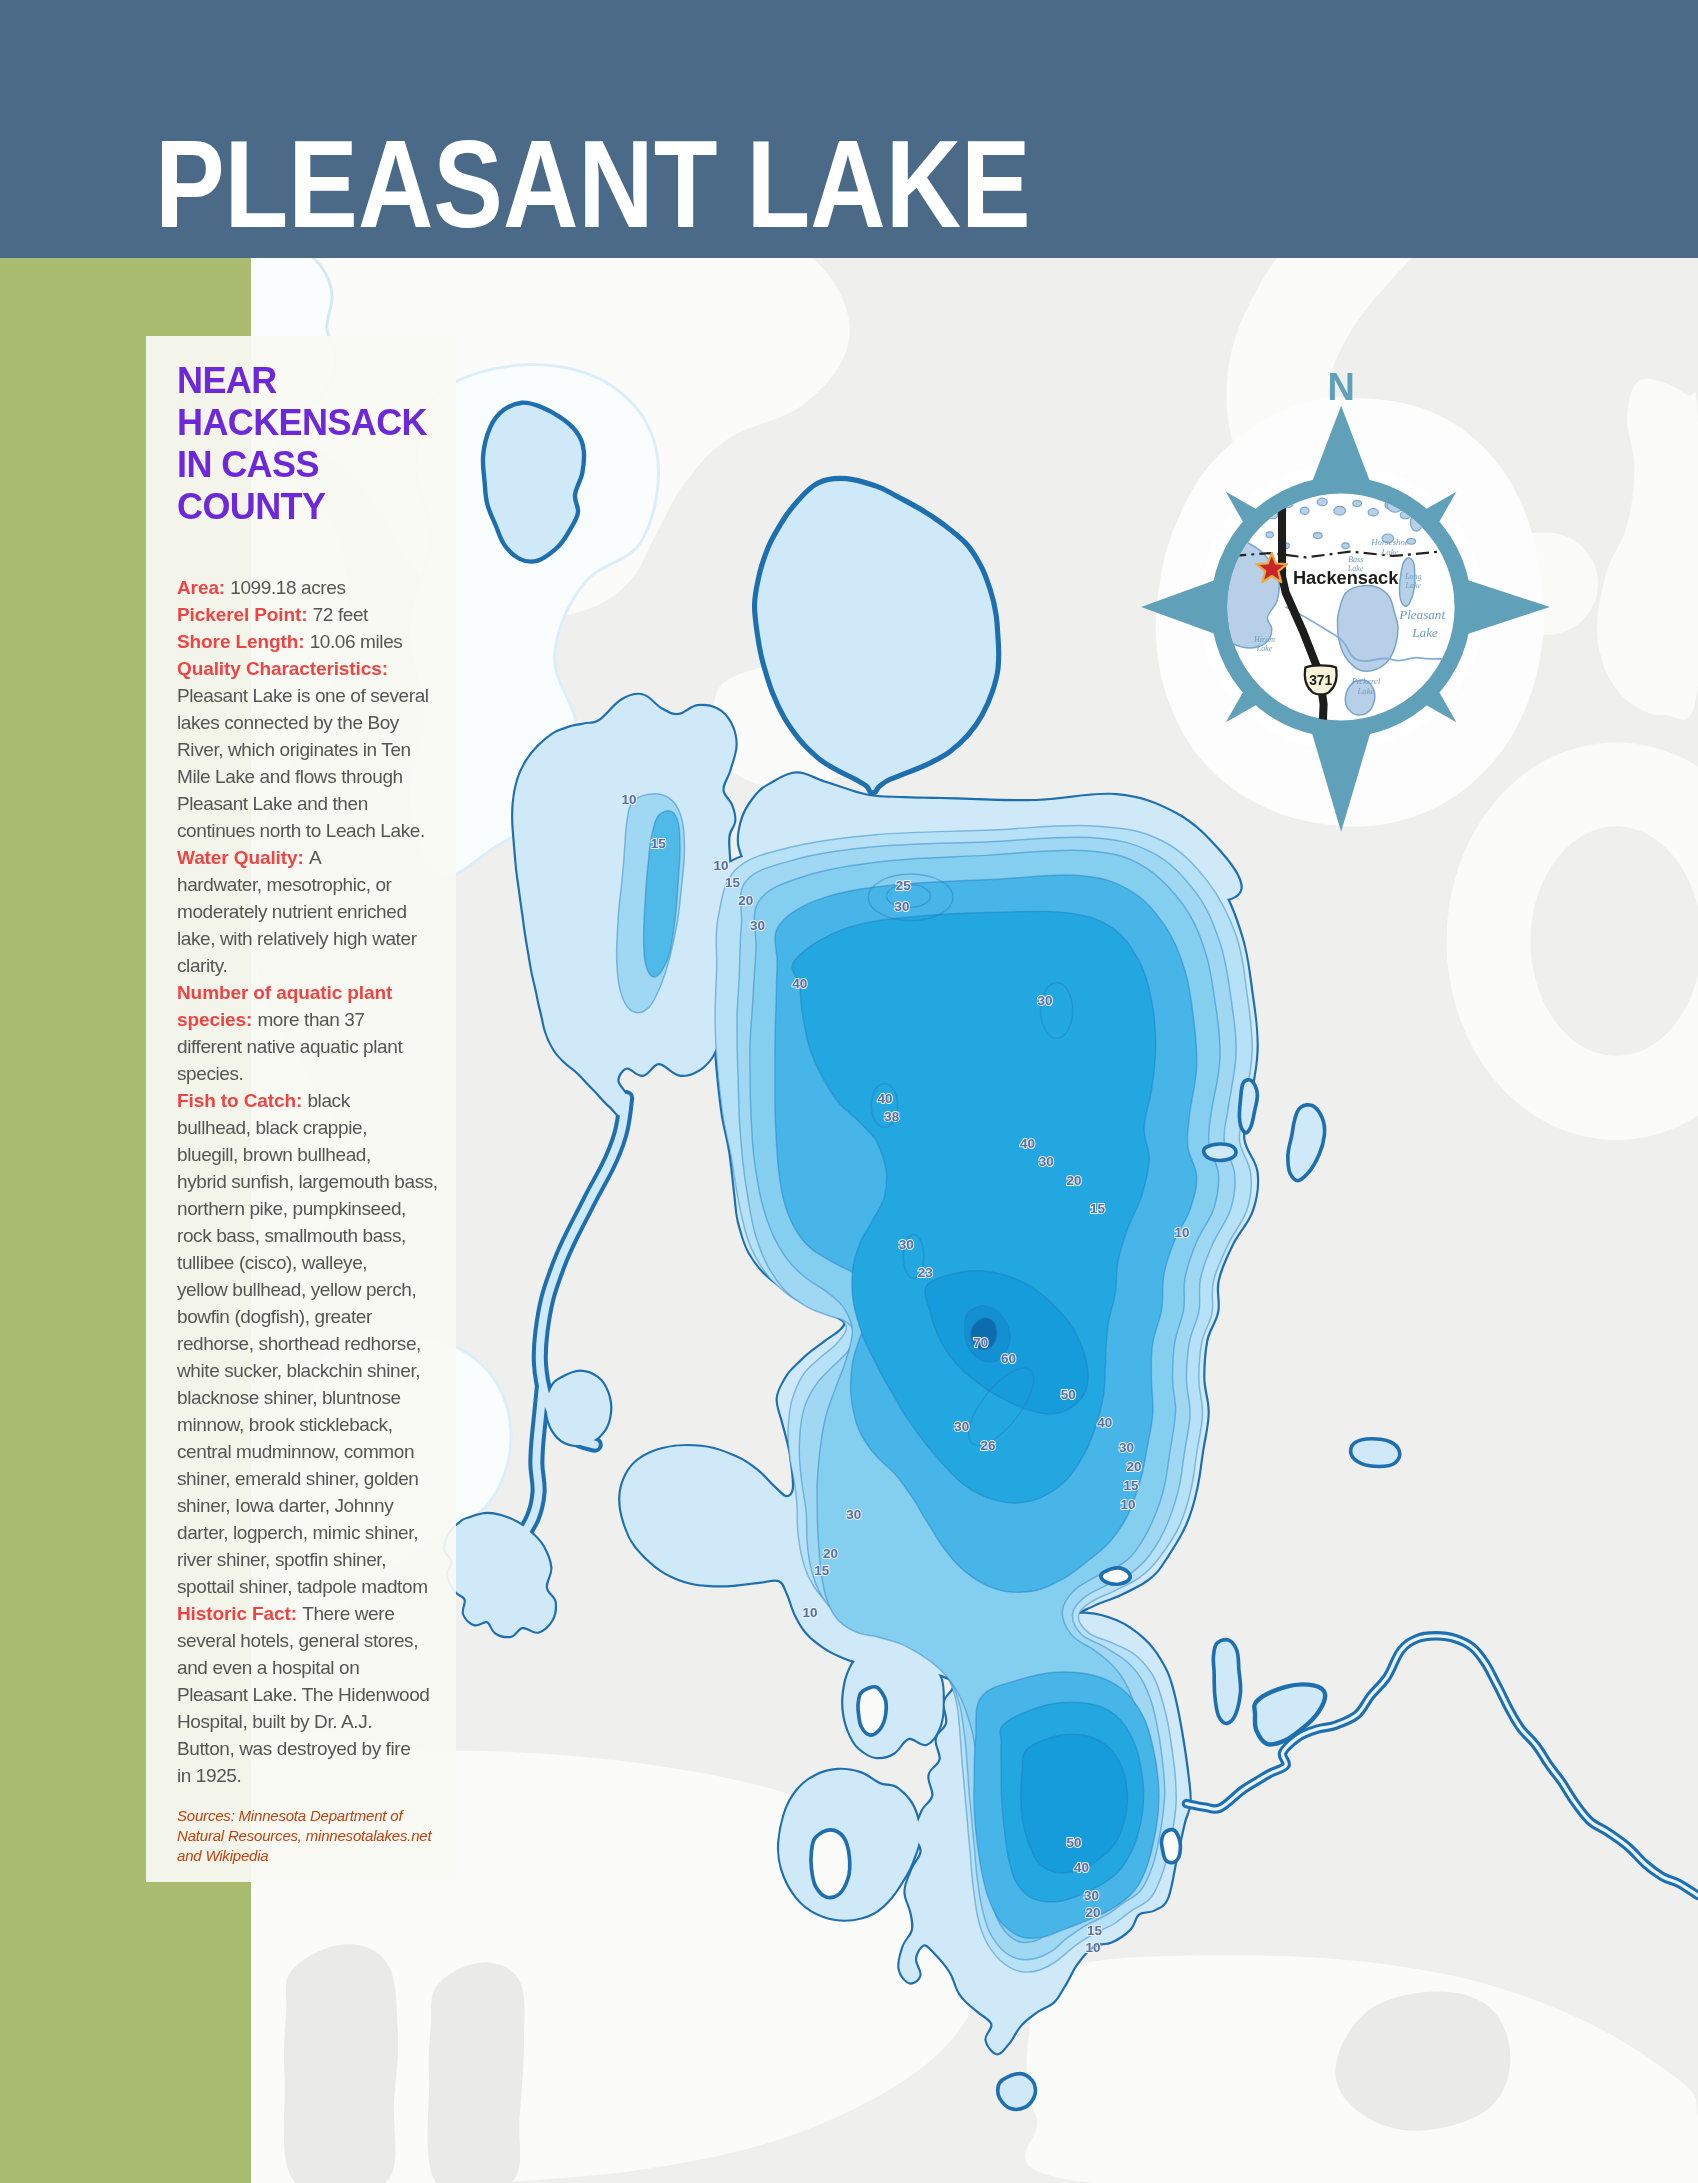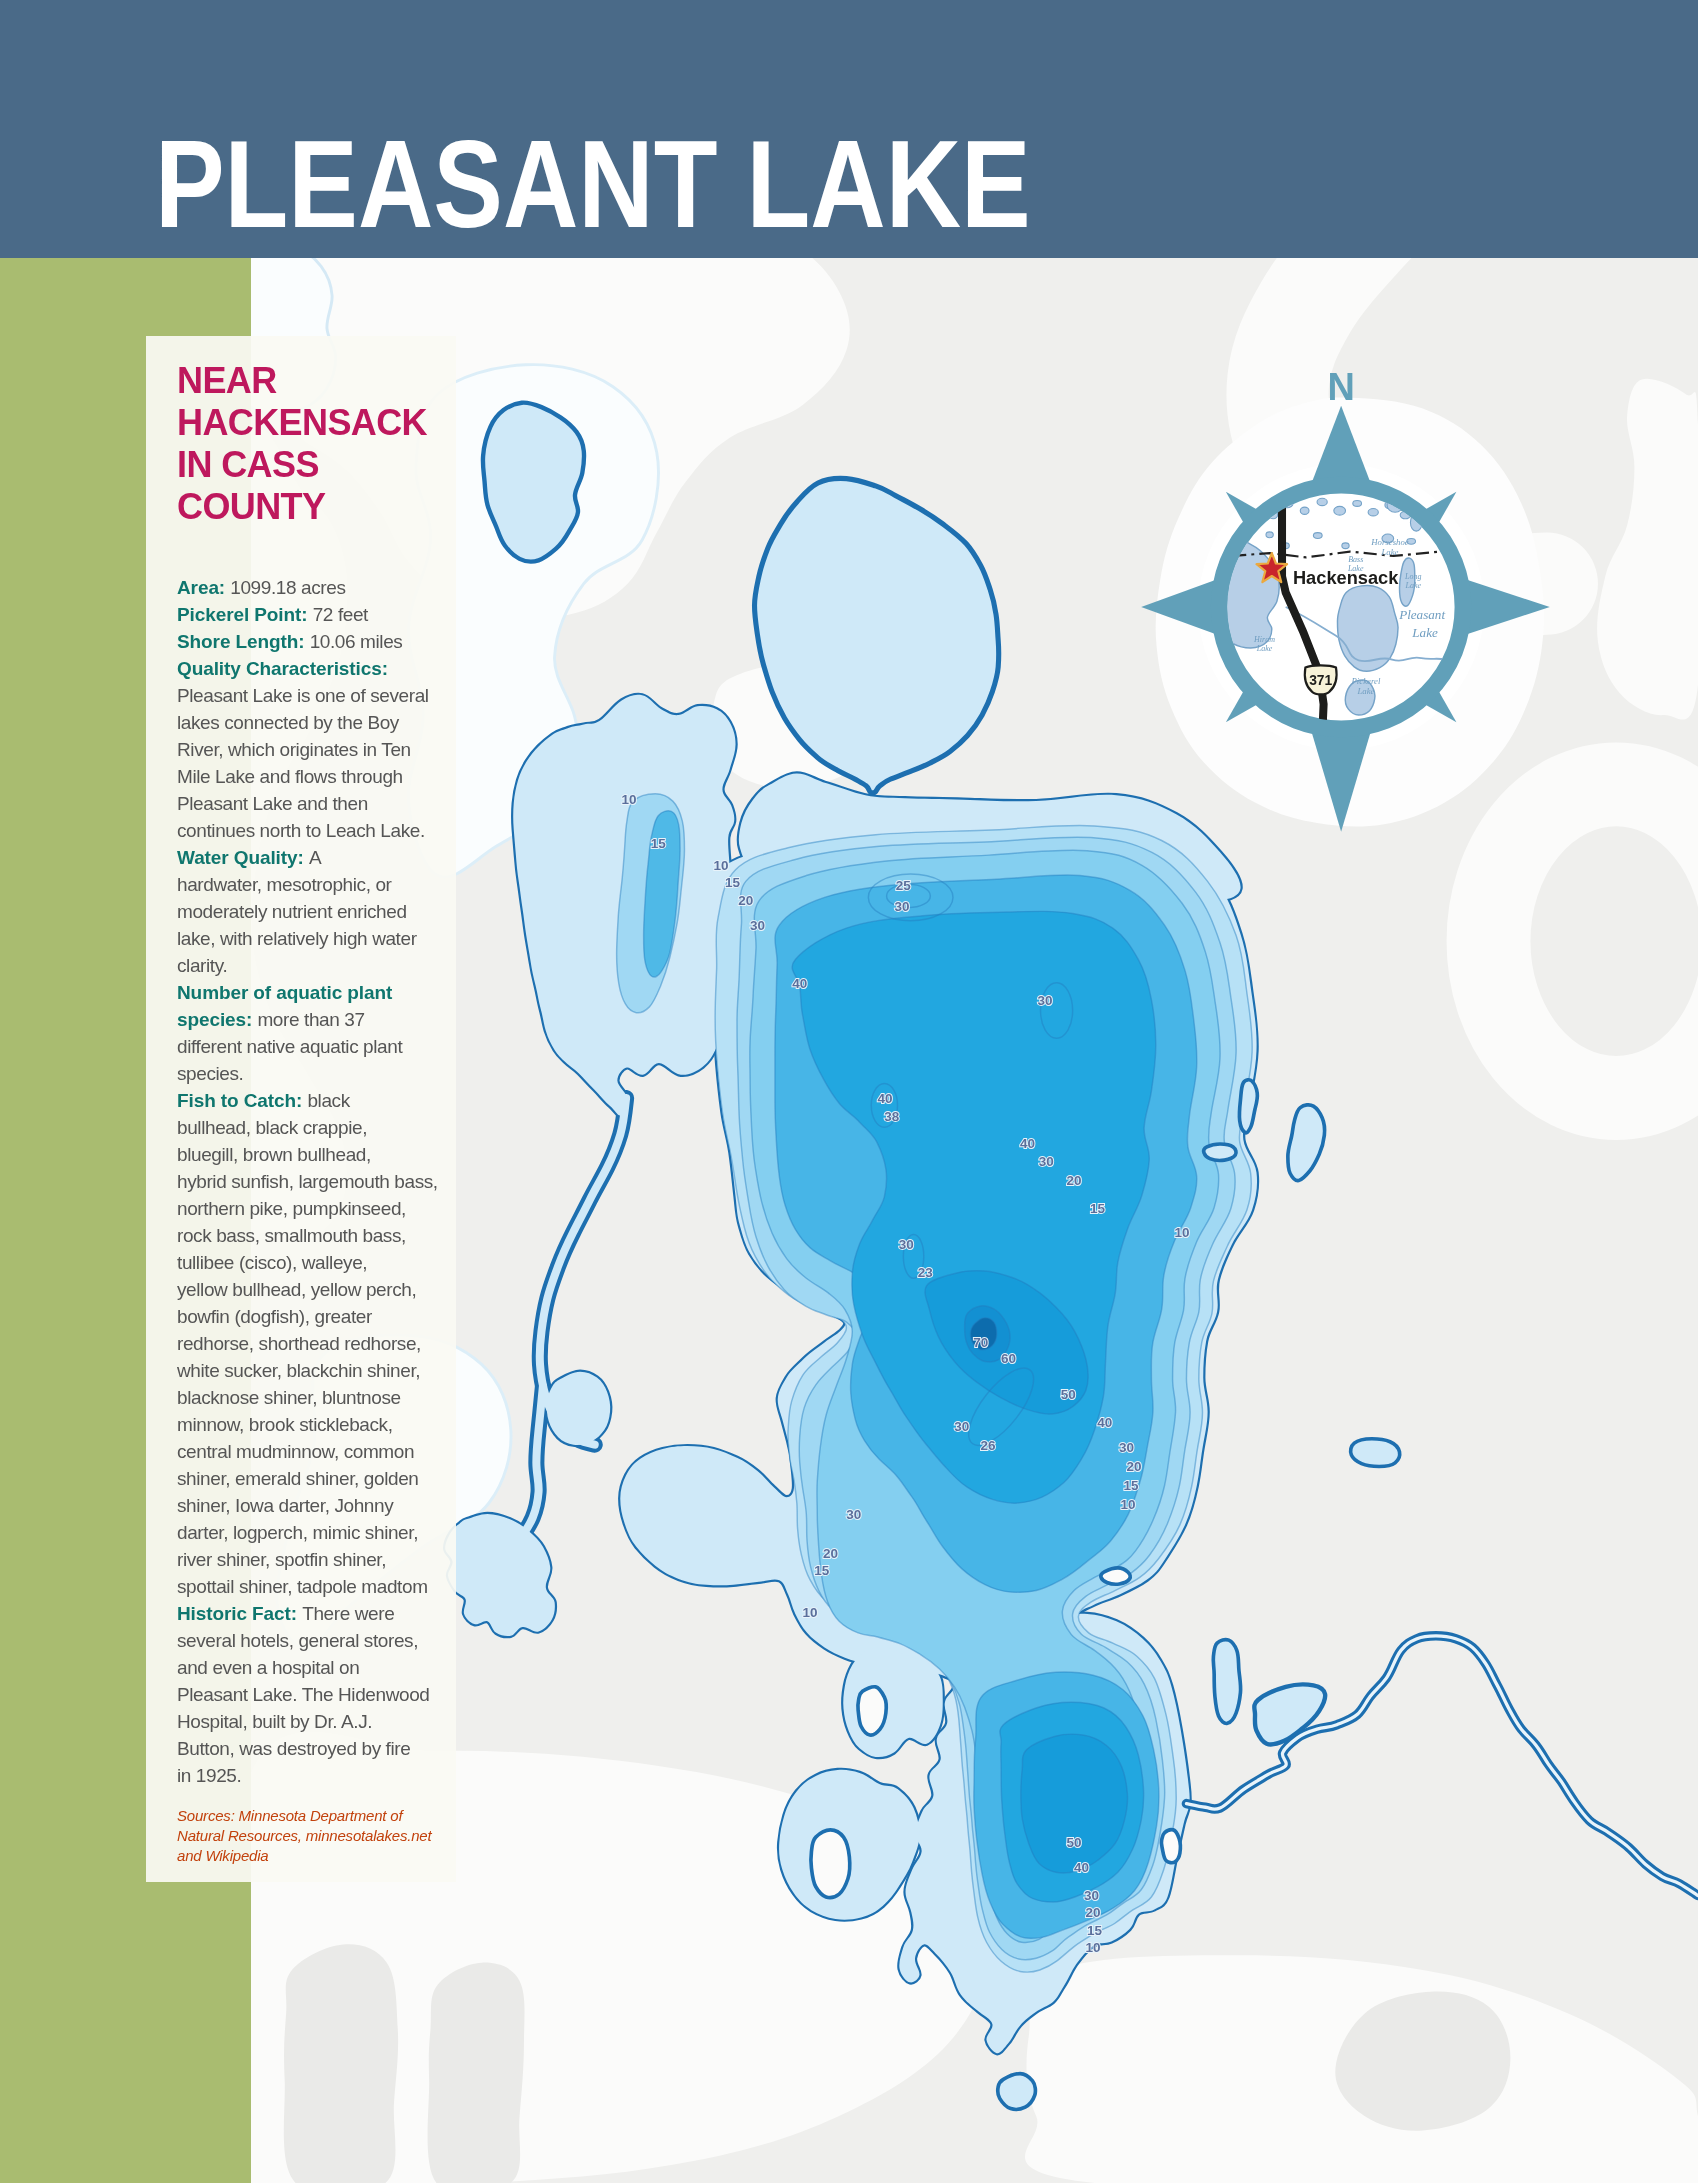--- a/index.html
+++ b/index.html
@@ -1,21 +1,21 @@
 <!DOCTYPE html>
 <html style="font-size:11.7px"><head><meta charset="utf-8"><style>
 html,body{margin:0;padding:0;background:#fff}
 #page{position:relative;width:1698px;height:2183px;overflow:hidden;background:#efefed;font-family:"Liberation Sans",sans-serif}
 #hdr{position:absolute;left:0;top:0;width:1698px;height:258px;background:#4a6a88}
 #title{position:absolute;left:155px;top:112px;color:#fff;font-weight:bold;font-size:125px;white-space:nowrap;transform:scaleX(0.835);transform-origin:0 0}
 #green{position:absolute;left:0;top:258px;width:251px;height:1926px;background:#a9bc70}
 #panel{position:absolute;left:146px;top:336px;width:310px;height:1546px;background:rgba(250,250,243,0.93)}
-#ph{position:absolute;left:31px;top:24px;font-size:36px;line-height:42px;font-weight:bold;color:#be185d;letter-spacing:-0.6px}
+#ph{position:absolute;left:31px;top:24px;font-size:36px;line-height:42px;font-weight:bold;color:#6d28d9;letter-spacing:-0.6px}
 #pb{position:absolute;left:31px;top:238px;width:263px;font-size:19px;line-height:27px;color:#555;letter-spacing:-0.4px}
-#pb b{color:#0f766e;letter-spacing:-0.1px}
+#pb b{color:#ef4444;letter-spacing:-0.1px}
 #ps{position:absolute;left:31px;top:1470px;width:306px;font-size:15px;line-height:20px;color:#c2410c;font-style:italic;letter-spacing:-0.2px}
 </style></head><body>
 <div id="page">
 <svg width="1698" height="2183" viewBox="0 0 2327 2992" style="position:absolute;left:0;top:0">
 <rect x="0" y="0" width="2327" height="2992" fill="#efefed"></rect>
 <path d="M 340,280 C 369,262 426,248 480,240 C 534,232 582,233 640,235 C 698,237 744,242 800,250 C 856,258 900,266 950,280 C 1000,294 1044,308 1080,330 C 1116,352 1136,373 1150,400 C 1164,427 1169,452 1160,480 C 1151,508 1129,533 1100,555 C 1071,577 1029,581 1000,600 C 971,619 958,637 940,660 C 922,683 914,705 900,730 C 886,755 880,780 860,800 C 840,820 819,832 790,840 C 761,848 731,849 700,845 C 669,841 645,834 620,820 C 595,806 578,792 560,770 C 542,748 536,723 520,700 C 504,677 492,660 470,640 C 448,620 422,612 400,590 C 378,568 364,551 350,520 C 336,489 326,452 320,420 C 314,388 314,365 318,340 C 322,315 311,298 340,280 Z" fill="#fbfbfa"></path>
 <path d="M 1000,930 C 1018,920 1051,911 1080,910 C 1109,909 1138,914 1160,925 C 1182,936 1198,952 1205,970 C 1212,988 1210,1008 1200,1025 C 1190,1042 1172,1055 1150,1065 C 1128,1075 1100,1081 1075,1080 C 1050,1079 1028,1074 1010,1062 C 992,1050 981,1032 975,1015 C 969,998 974,980 978,965 C 982,950 982,940 1000,930 Z" fill="#fbfbfa"></path>
 <path d="M 1950,240 C 1936,254 1899,288 1870,320 C 1841,352 1811,384 1790,420 C 1769,456 1756,484 1752,520 C 1748,556 1754,588 1768,620 C 1782,652 1803,675 1830,700 C 1857,725 1886,742 1920,760 C 1954,778 1984,793 2020,800 C 2056,807 2102,800 2120,800 " fill="none" stroke="#fbfbfa" stroke-width="140" stroke-linecap="round" stroke-linejoin="round"></path>
 <path d="M 2250,520 C 2264,515 2296,529 2310,540 C 2324,551 2324,508 2327,580 C 2330,652 2335,868 2327,940 C 2319,1012 2299,978 2280,980 C 2261,982 2236,968 2220,950 C 2204,932 2194,909 2190,880 C 2186,851 2193,819 2200,790 C 2207,761 2223,747 2230,720 C 2237,693 2240,667 2240,640 C 2240,613 2228,592 2230,570 C 2232,548 2236,525 2250,520 Z" fill="#fbfbfa"></path>
 <ellipse cx="2215" cy="1290" rx="175" ry="215" fill="none" stroke="#fbfbfa" stroke-width="115"></ellipse>

